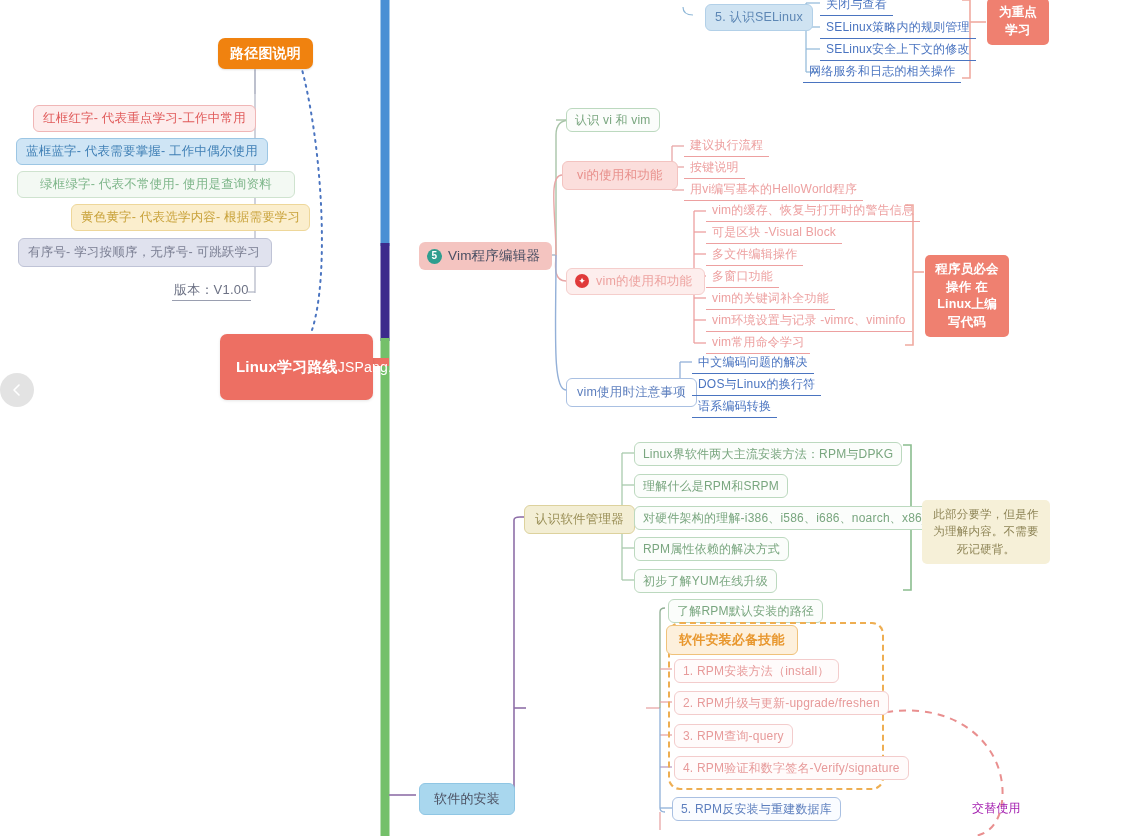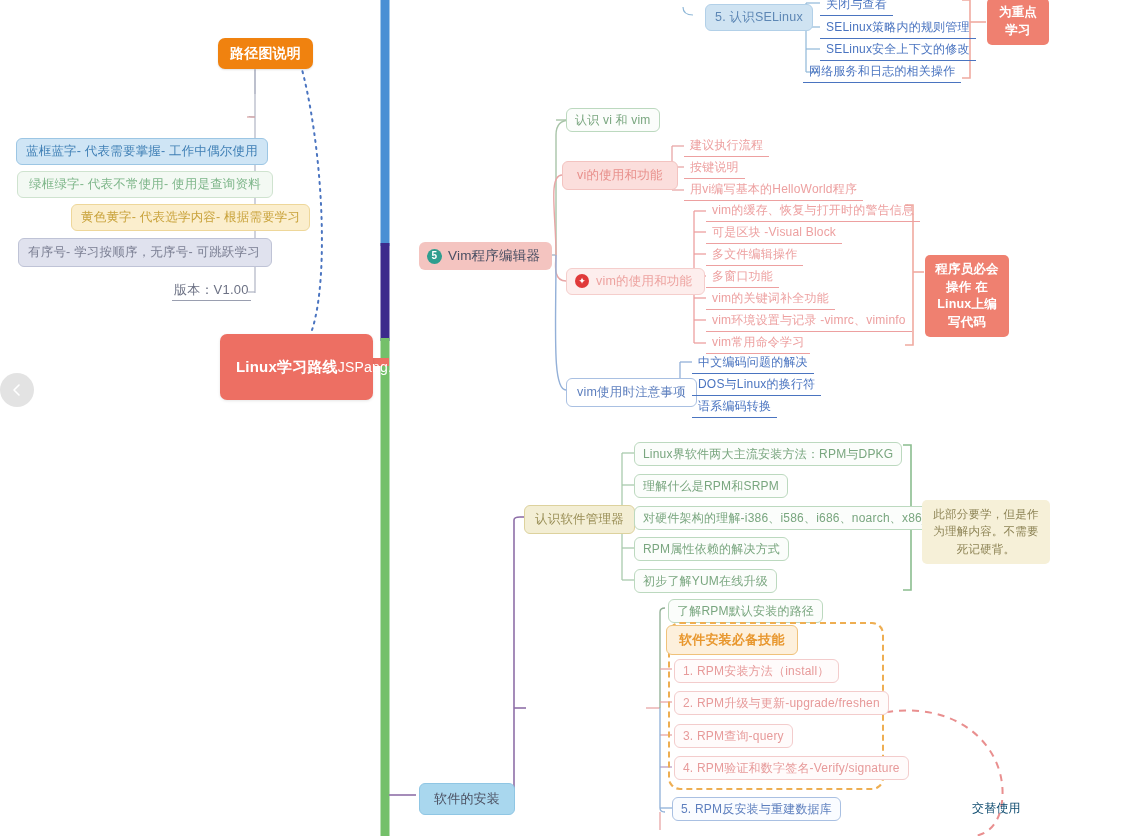--- a/index.html
+++ b/index.html
@@ -47,21 +47,21 @@
   .n-red-box {
     background: #fdecec; color: #e05a5a; border: 1px solid #f0b6b6;
     border-radius: 6px; padding: 4px 9px; font-size: 12.5px;
   }
   .n-blue-box {
     background: #cfe5f5; color: #3f7fb5; border: 1px solid #9cc6e4;
     border-radius: 6px; padding: 4px 9px; font-size: 12.5px;
   }
   .n-green-box {
     background: #f3f9f3; color: #7eb68a; border: 1px solid #cfe3cf;
-    border-radius: 6px; padding: 4px 11px; font-size: 12.5px;
+    border-radius: 6px; padding: 4px 22px; font-size: 12.5px;
   }
   .n-yellow-box {
     background: #fbeecd; color: #c9a33c; border: 1px solid #eed79a;
     border-radius: 6px; padding: 4px 9px; font-size: 12.5px;
   }
   .n-gray-box {
     background: #e0e2ee; color: #7b7f93; border: 1px solid #bfc3d6;
     border-radius: 6px; padding: 4px 9px; font-size: 12.5px;
     white-space: normal; width: 254px; line-height: 1.5;
   }
@@ -144,21 +144,21 @@
     text-align: center; white-space: normal; width: 62px; line-height: 1.4;
     display: block;
   }
   .callout-red.wide { width: 84px; }
   .callout-yellow {
     background: #f6f0d8; color: #8e8456; border-radius: 5px;
     padding: 6px 10px; font-size: 11.5px; text-align: center;
     white-space: normal; width: 128px; line-height: 1.5; display: block;
   }
   .label-orange {
-    color: #0c4a6e; font-size: 12px;
+    color: #a21caf; font-size: 12px;
   }
 
   
   .dash-group {
     position: absolute;
     border: 2px dashed #eeae52;
     border-radius: 12px;
     pointer-events: none;
   }
 
@@ -271,20 +271,21 @@
     <line x1="660" y1="767" x2="672" y2="767" stroke="#bca0c4" stroke-width="1.3"></line>
     <path d="M660,708 L660,808 q0,4 5,4" stroke="#8fb0d8" stroke-width="1.3" fill="none"></path>
     <line x1="660" y1="808" x2="672" y2="808" stroke="#8fb0d8" stroke-width="1.3"></line>
     <path d="M660,812 L660,830" stroke="#e8a6a6" stroke-width="1.3" fill="none"></path>
 
     <path d="M886,712 C970,700 1014,760 1000,812 C994,832 980,836 972,836" stroke="#e98f8f" stroke-width="2" fill="none" stroke-dasharray="7,6"></path>
   </svg>
 
   <div class="node n-orange-fill" style="left:218px; top:38px;">路径图说明</div>
 
+  <div class="node n-red-box" style="left:33px; top:105px;">红框红字- 代表重点学习-工作中常用</div>
   <div class="node n-blue-box" style="left:16px; top:138px;">蓝框蓝字- 代表需要掌握- 工作中偶尔使用</div>
   <div class="node n-green-box" style="left:17px; top:171px;">绿框绿字- 代表不常使用- 使用是查询资料</div>
   <div class="node n-yellow-box" style="left:71px; top:204px;">黄色黄字- 代表选学内容- 根据需要学习</div>
   <div class="node n-gray-box" style="left:18px; top:238px;">有序号- 学习按顺序，无序号- 可跳跃学习</div>
   <div class="node n-version" style="left:172px; top:281px;">版本：V1.00</div>
 
   <div class="node n-center" style="left:220px; top:334px; width:153px;">
     <span class="l1">Linux学习路线</span>
     <span class="l2">JSPang.com</span>
   </div>

